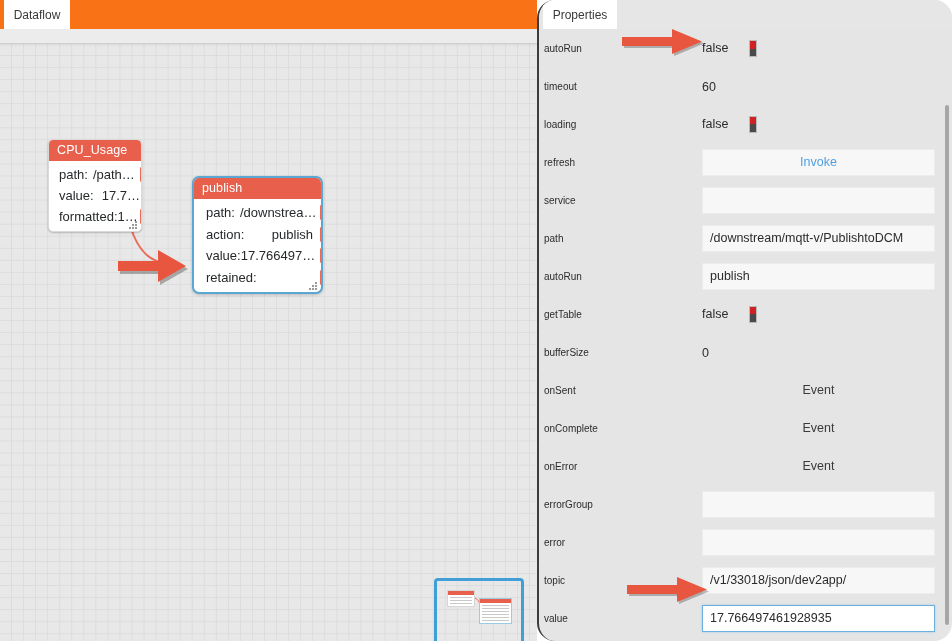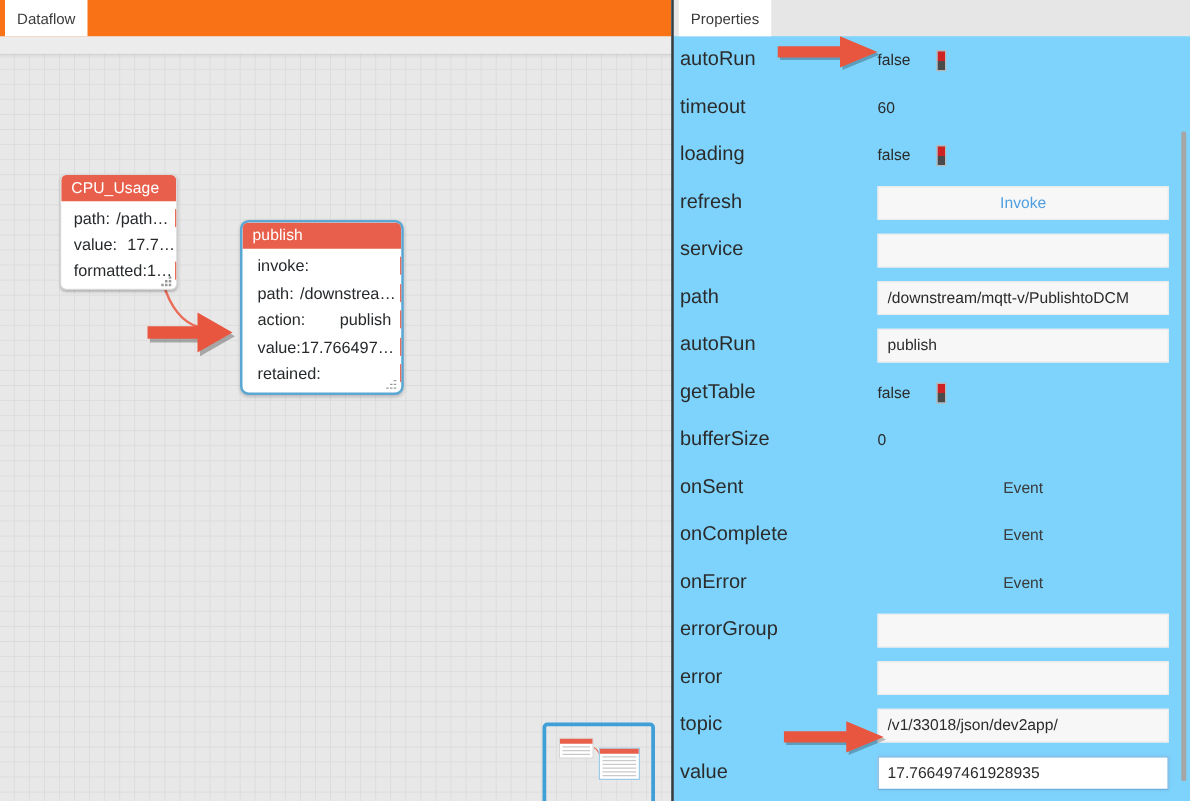--- a/index.html
+++ b/index.html
@@ -138,23 +138,24 @@
   #mm-cpu { left: 10px; top: 9px; width: 28px; }
   #mm-pub { left: 42px; top: 17px; width: 33px; border-color: #9dcbe6; }
   #mm-wire { position: absolute; left: 0; top: 0; width: 90px; height: 102px; }
 
   
   .anno-arrow { position: absolute; pointer-events: none; }
 
   
   #props-pane {
     position: absolute; left: 537px; top: 0; width: 415px; height: 641px;
-    background: #7dd3fc;
+    background: #e5e5e5;
     border-left: 2px solid #3c3c3c;
     overflow: hidden;
+    border-radius: 18px;
   }
   #props-tabbar {
     position: absolute; left: 0; top: 0; width: 415px; height: 29px;
     background: #e6e6e6;
   }
   #tab-properties {
     position: absolute; left: 4px; top: 0; width: 74px; height: 29px;
     background: #ffffff;
     display: flex; align-items: center; justify-content: center;
     font-size: 12px; color: #3a3a3a;
@@ -162,21 +163,21 @@
   #props-list {
     position: absolute; left: 0; top: 29px; width: 415px; height: 612px;
   }
   .prow {
     position: relative;
     height: 38px;
     display: flex; align-items: center;
   }
   .pkey {
     width: 163px; padding-left: 5px;
-    font-size: 16px; color: #2b2b2b;
+    font-size: 10px; color: #2b2b2b;
     white-space: nowrap;
   }
   .pval { flex: 1; position: relative; height: 38px; display:flex; align-items:center; }
 
   
   .bool-wrap { display: flex; align-items: center; }
   .bool-txt { font-size: 12.5px; color: #2b2b2b; }
   .bool-toggle {
     margin-left: 21px;
     width: 8px; height: 17px;
@@ -298,33 +299,20 @@
               <i style="left:6px;top:6px"></i>
           </span>
         </div>
       </div>
 
       <div id="node-publish" class="node">
         <div class="node-box">
           <div class="node-hdr">publish</div>
           <div class="node-rows">
 
-            <div class="node-row">
-              <span class="port-in-blue" style="top:1px">
-                <svg width="12" height="19" viewBox="0 0 12 19">
-                    <path d="M1 1 L10 9.5 L1 18" fill="none" stroke="#5ba7d4" stroke-width="2"></path>
-                  </svg>
-              </span>
-              <span class="row-inline">invoke:</span>
-              <span class="port-out" style="top:3px">
-                <svg width="12" height="15" viewBox="0 0 12 15">
-                    <path d="M0 0 L11 7.5 L0 15 Z" fill="#ea6b58"></path>
-                  </svg>
-              </span>
-            </div>
 
             <div class="node-row">
               <span class="port-in-blue" style="top:1px">
                 <svg width="12" height="19" viewBox="0 0 12 19">
                     <path d="M1 1 L10 9.5 L1 18" fill="none" stroke="#5ba7d4" stroke-width="2"></path>
                   </svg>
               </span>
               <span class="row-inline">path:</span>
               <span class="row-inline" style="margin-left:5px">/downstrea…</span>
               <span class="port-out" style="top:3px">

